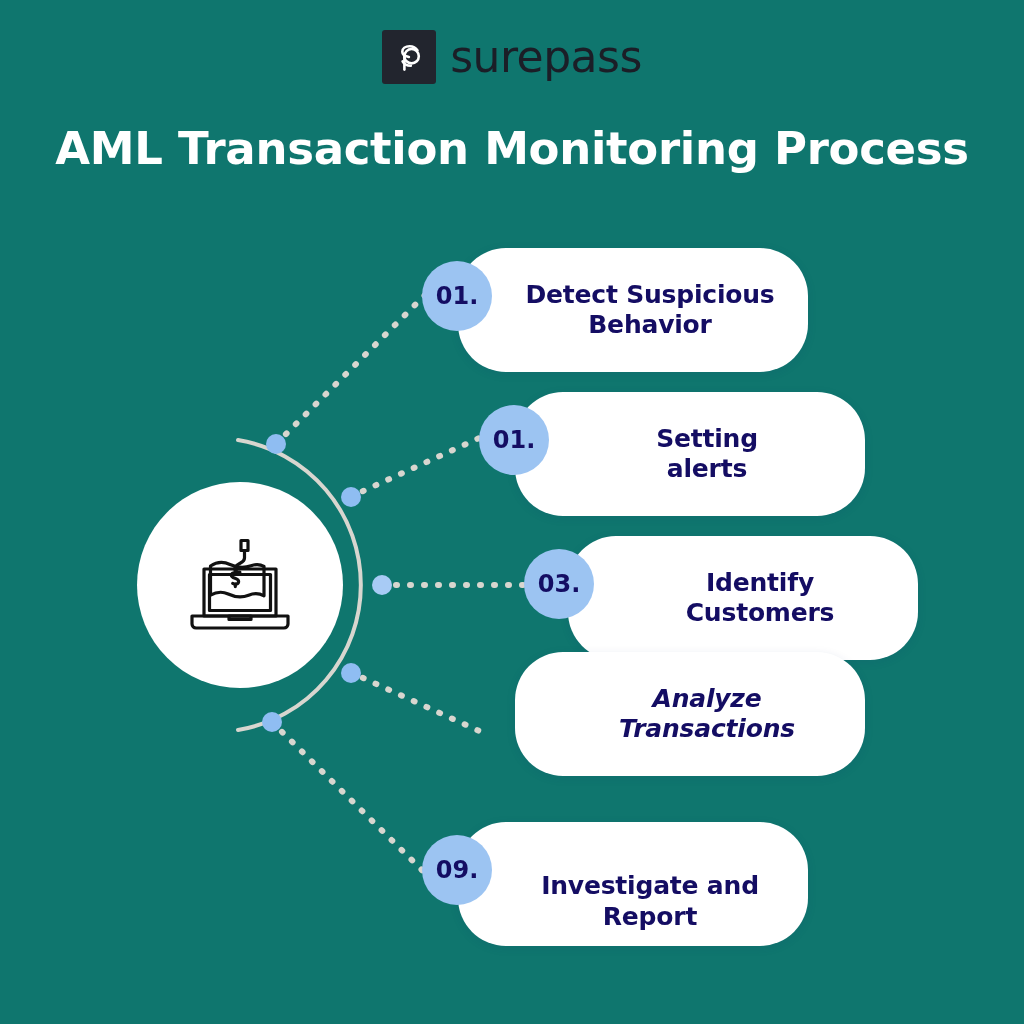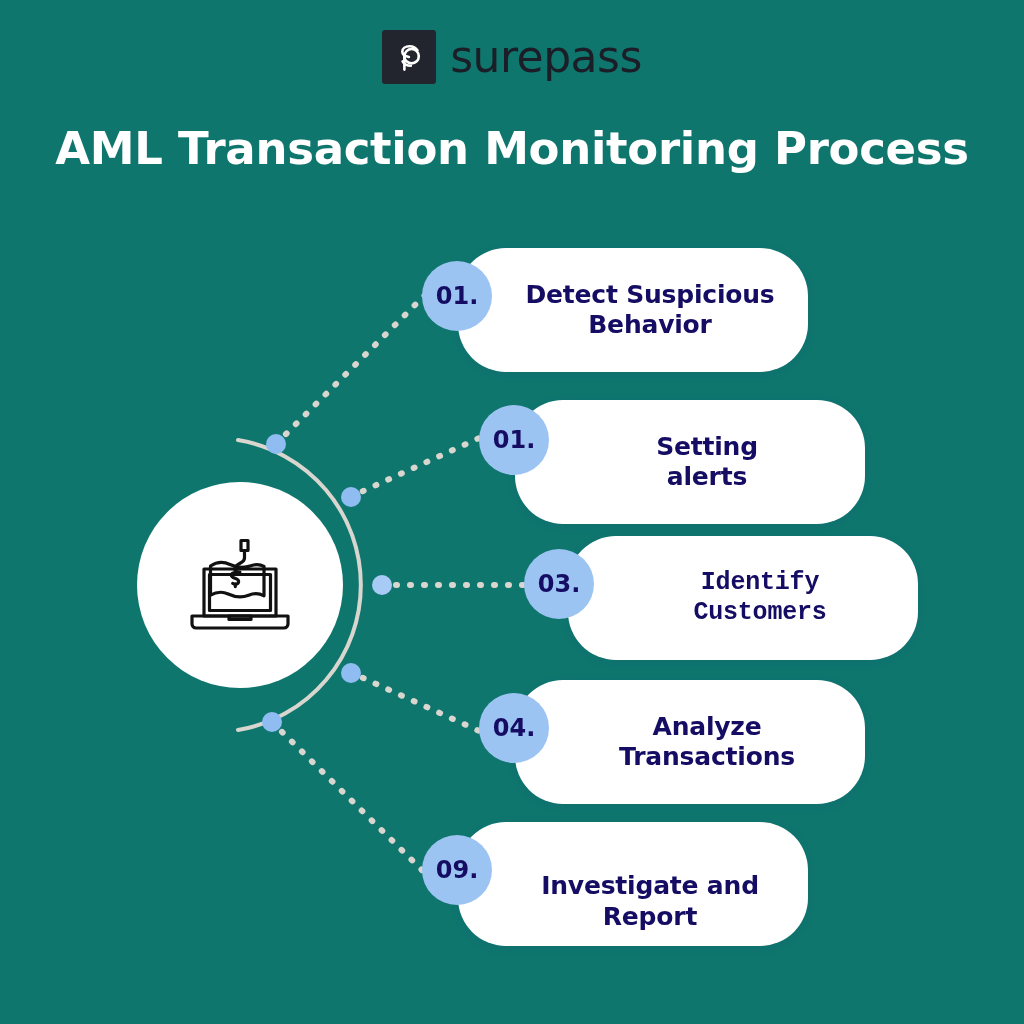--- a/index.html
+++ b/index.html
@@ -144,30 +144,30 @@
     font-family: "DejaVu Sans", sans-serif;
   }
 
   
   #step-1 { left: 414px; top: 248px; width: 394px; }
   #step-1 .step-card { left: 44px; width: 350px; }
   #step-1 .step-badge { left: 8px; }
   #step-1 .step-label { padding-left: 60px; }
 
   #step-2 { left: 471px; top: 392px; width: 394px; }
-  #step-2 .step-card { left: 44px; width: 350px; margin-top: 8px; }
+  #step-2 .step-card { left: 44px; width: 350px; }
   #step-2 .step-badge { left: 8px; }
   #step-2 .step-label { padding-left: 60px; }
 
   #step-3 { left: 524px; top: 536px; width: 394px; }
   #step-3 .step-card { left: 44px; width: 350px; }
   #step-3 .step-badge { left: 0; }
-  #step-3 .step-label { padding-left: 60px; font-family: Liberation Mono, monospace; }
-
-  #step-4 { left: 471px; top: 680px; width: 394px; }
+  #step-3 .step-label { padding-left: 60px; }
+
+  #step-4 { left: 471px; top: 652px; width: 394px; font-style: italic; }
   #step-4 .step-card { left: 44px; width: 350px; }
   #step-4 .step-badge { left: 8px; }
   #step-4 .step-label { padding-left: 60px; }
 
   #step-5 { left: 414px; top: 822px; width: 394px; }
   #step-5 .step-card { left: 44px; width: 350px; }
   #step-5 .step-badge { left: 8px; }
   #step-5 .step-label { padding-left: 60px; margin-top: 35px; }
 </style>
 </head>
@@ -256,23 +256,20 @@
     <div class="step-badge">
       <span class="step-badge-text">03.</span>
     </div>
   </div>
 
   <div class="step" id="step-4">
     <div class="step-card">
       <div class="step-label">Analyze
 Transactions</div>
     </div>
-    <div class="step-badge">
-      <span class="step-badge-text">04.</span>
-    </div>
   </div>
 
   <div class="step" id="step-5">
     <div class="step-card">
       <div class="step-label">Investigate and
 Report</div>
     </div>
     <div class="step-badge">
       <span class="step-badge-text">09.</span>
     </div>

